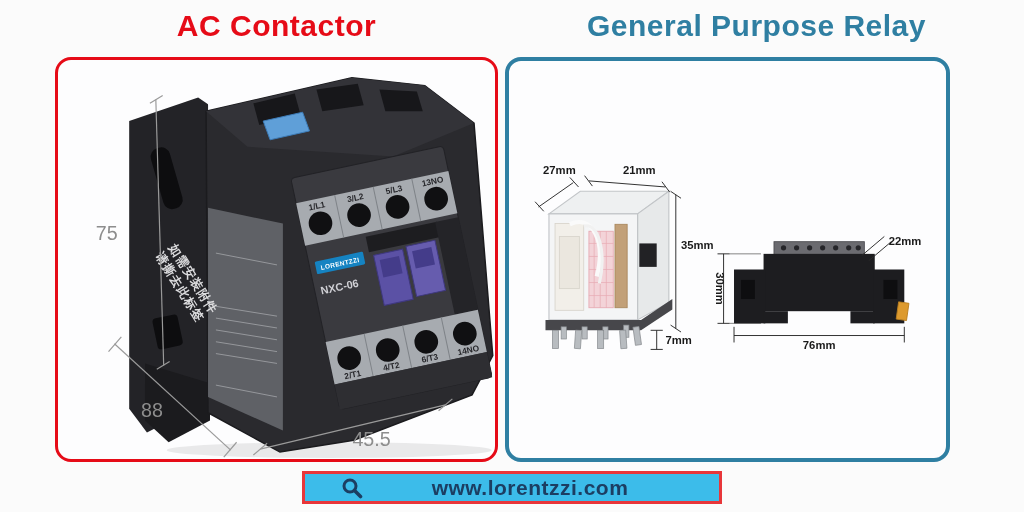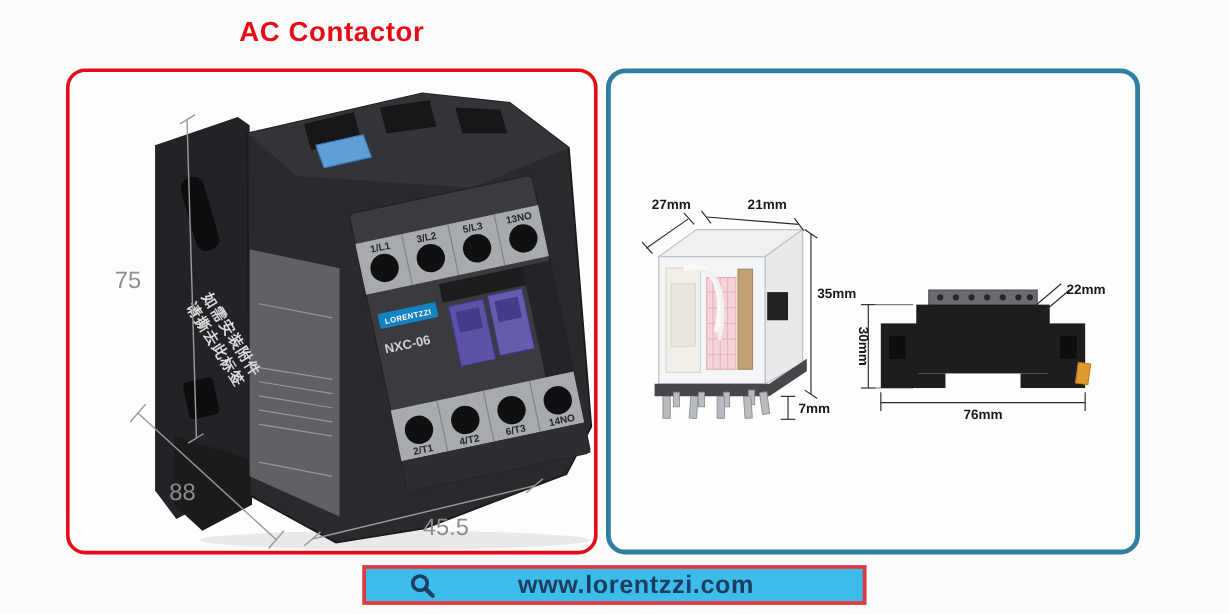--- a/index.html
+++ b/index.html
@@ -4,21 +4,21 @@
 <style>
   :root{
     --red:#e60b17; --teal:#2f7fa2; --search_bg:#3cbcea;
     --search_border:#e8363a; --search_text:#1c3e62;
     --dimgray:#8d8d8d; --dimdark:#1a1a1a;
   }
   html,body{margin:0;padding:0;}
   .stage{position:relative;width:1024px;height:512px;background:#fbfbfb;overflow:hidden;
          font-family:"Liberation Sans",sans-serif;}
   .title{position:absolute;top:4px;height:44px;line-height:44px;text-align:center;
-         font-weight:bold;font-size:23px;letter-spacing:.5px;}
+         font-weight:bold;font-size:30px;letter-spacing:.5px;}
   .title-left{left:55px;width:443px;color:var(--red);}
   .title-right{left:505px;width:503px;color:var(--teal);}
   .panel{position:absolute;top:57px;height:405px;background:#fdfdfe;border-radius:16px;
          box-sizing:border-box;}
   .panel-left{left:55px;width:443px;border:3px solid var(--red);}
   .panel-right{left:505px;width:445px;border:4px solid var(--teal);}
   .panel svg{position:absolute;left:0;top:0;width:100%;height:100%;}
   .searchbar{position:absolute;left:302px;top:471px;width:420px;height:33px;
              background:var(--search_bg);border:3px solid var(--search_border);
              box-sizing:border-box;display:flex;align-items:center;}
@@ -31,20 +31,21 @@
   .dimline{stroke:#9a9a9a;stroke-width:1.2;fill:none;}
   .dimline2{stroke:#2a2a2a;stroke-width:1.1;fill:none;}
   .termlbl{fill:#26262a;font-size:8.5px;font-weight:bold;text-anchor:middle;}
 </style>
 </head>
 <body>
 
 <div class="stage">
 
   <div class="title title-left">AC Contactor</div>
+  <div class="title title-right">General Purpose Relay</div>
 
   <div class="panel panel-left">
     <svg viewBox="0 0 443 405">
 
       <ellipse cx="275" cy="396" rx="165" ry="8" fill="rgba(0,0,0,0.08)"></ellipse>
 
       <g>
         <path d="M72,62 L142,38 L152,45 L154,345 L90,378 L72,354 Z" fill="#232327"></path>
         <path d="M88,308 L154,328 L154,366 L112,388 L88,366 Z" fill="#1b1b1e"></path>
         <rect x="100" y="88" width="20" height="64" rx="9" fill="#0d0d0f" transform="rotate(-16 110 120)"></rect>

